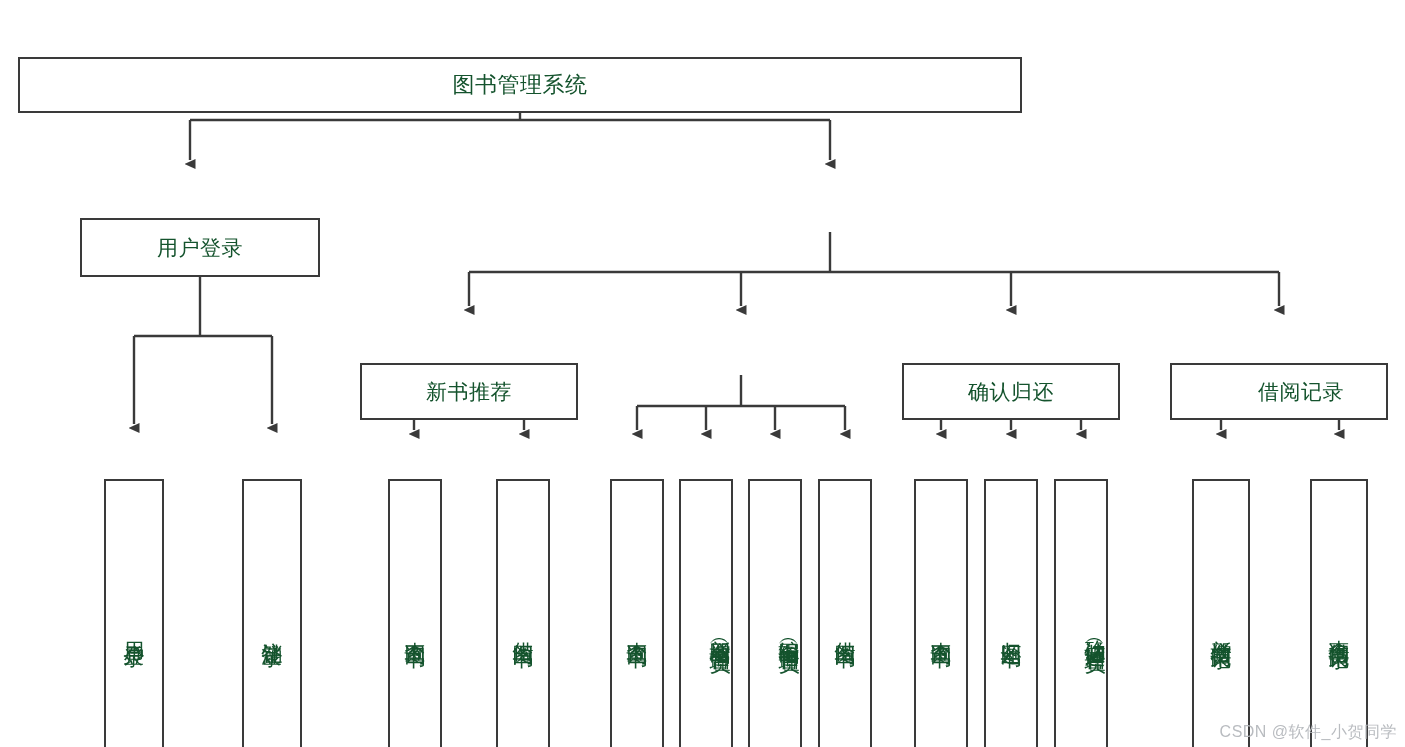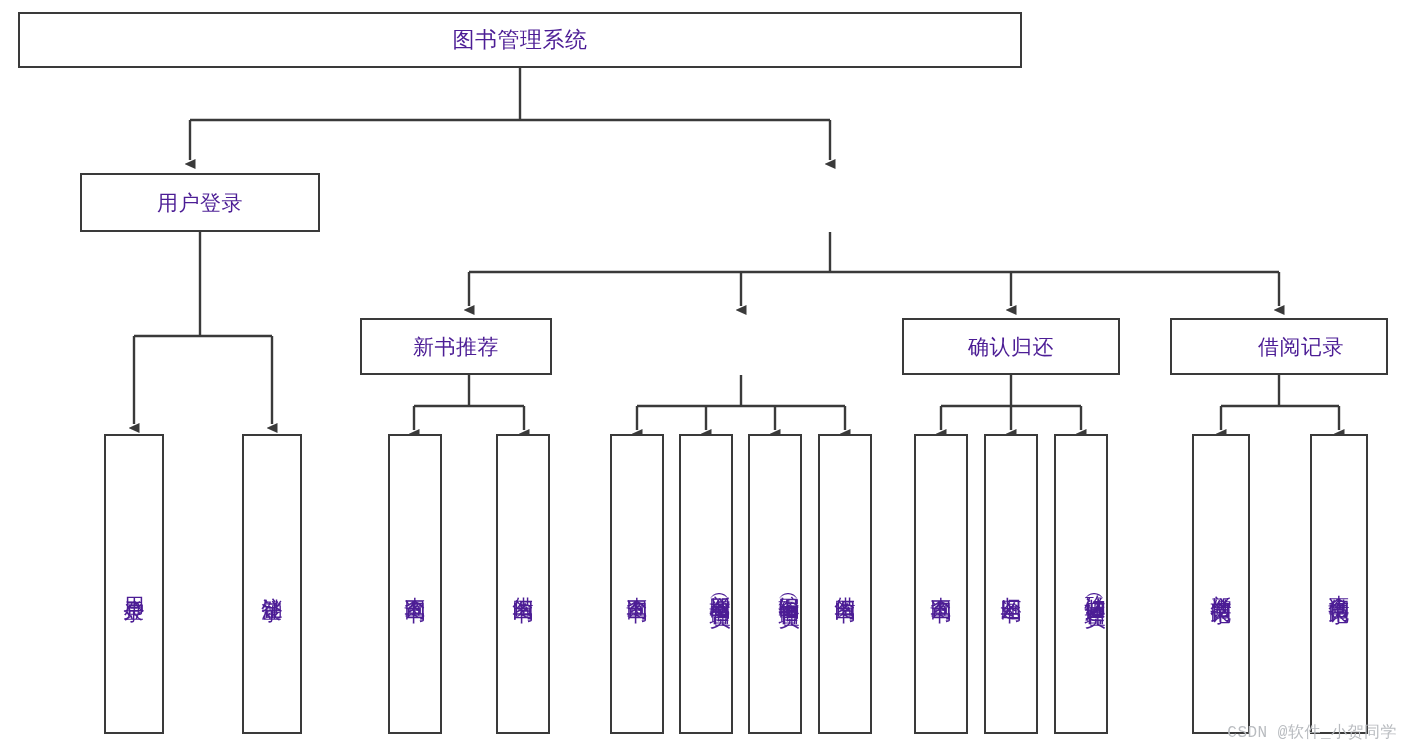--- a/index.html
+++ b/index.html
@@ -23,26 +23,27 @@
     left: 0;
     top: 0;
     width: 1405px;
     height: 747px;
   }
   .node {
     position: absolute;
     box-sizing: border-box;
     border: 2px solid #3a3a3a;
     background: #ffffff;
-    color: #4c1d95;
+    color: #14532d;
     display: flex;
     align-items: center;
     justify-content: center;
     text-align: center;
     z-index: 2;
+    margin-top: 45px;
   }
   .node-h {
     font-size: 21px;
     letter-spacing: 0.5px;
     line-height: 1.1;
   }
   .node-root {
     font-size: 22px;
   }
   .node-v {
@@ -62,21 +63,21 @@
   #watermark {
     position: absolute;
     right: 8px;
     bottom: 4px;
     font-size: 16px;
     color: #b9bcc0;
     letter-spacing: 0.5px;
     white-space: nowrap;
     z-index: 5;
     pointer-events: none;
-    font-family: Liberation Mono, monospace;
+    font-family: Liberation Sans, sans-serif;
   }
 </style>
 </head>
 <body>
 
 <div id="diagram-root">
 
   <svg id="edges-layer" width="1405" height="747" viewBox="0 0 1405 747" xmlns="http://www.w3.org/2000/svg">
     <defs>
       <marker id="arrow" markerWidth="10" markerHeight="11" refX="1" refY="5.5" orient="auto" markerUnits="userSpaceOnUse">
@@ -124,21 +125,21 @@
       <path d="M1221,406 L1339,406"></path>
       <path d="M1221,406 L1221,430" marker-end="url(#arrow)"></path>
       <path d="M1339,406 L1339,430" marker-end="url(#arrow)"></path>
     </g>
   </svg>
 
   <div class="node node-h node-root" style="left:18px; top:12px; width:1004px; height:56px;">图书管理系统</div>
 
   <div class="node node-h" style="left:80px; top:173px; width:240px; height:59px;">用户登录</div>
 
-  <div class="node node-h" style="left:360px; top:318px; width:192px; height:57px;">新书推荐</div>
+  <div class="node node-h" style="left:360px; top:318px; width:218px; height:57px;">新书推荐</div>
   <div class="node node-h" style="left:902px; top:318px; width:218px; height:57px;">确认归还</div>
   <div class="node node-h" style="left:1170px; top:318px; width:218px; height:57px;padding-left:44px;">借阅记录</div>
 
   <div class="node node-v centered" style="left:104px; top:434px; width:60px; height:300px;">用户登录</div>
   <div class="node node-v centered" style="left:242px; top:434px; width:60px; height:300px;">注销登录</div>
 
   <div class="node node-v centered" style="left:388px; top:434px; width:54px; height:300px;">查询图书</div>
   <div class="node node-v centered" style="left:496px; top:434px; width:54px; height:300px;">借阅图书</div>
 
   <div class="node node-v centered" style="left:610px; top:434px; width:54px; height:300px;">查询图书</div>

